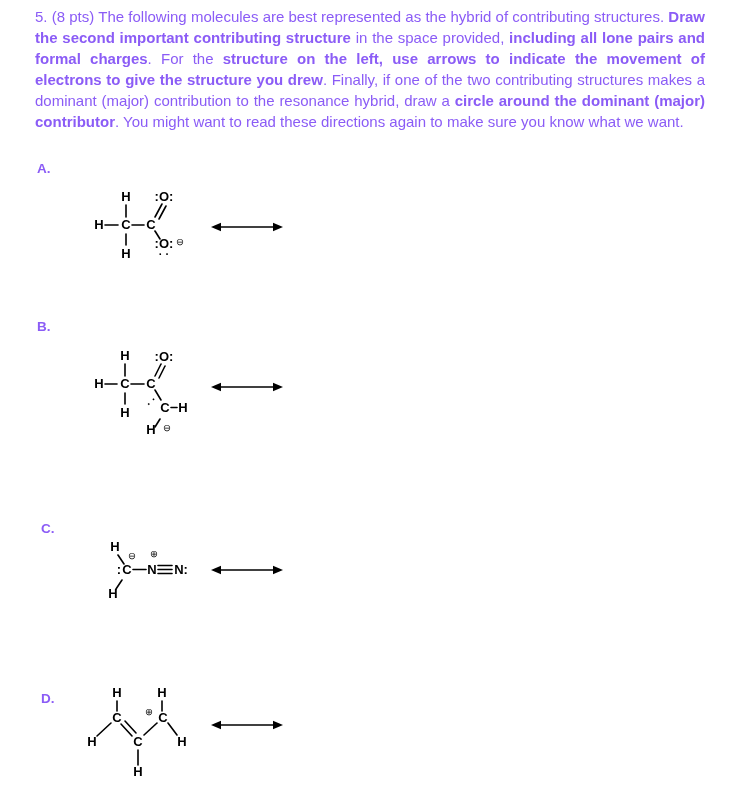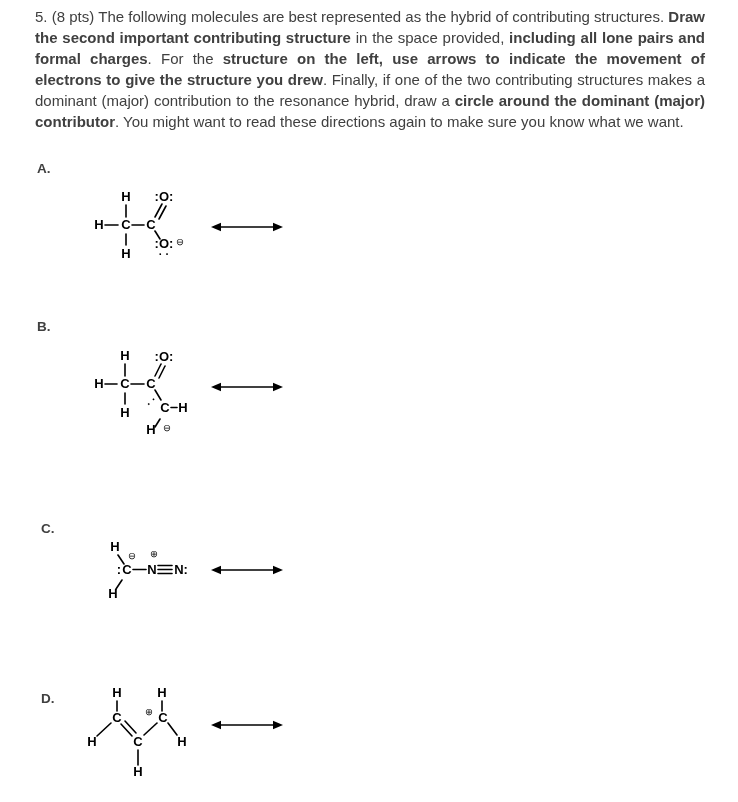--- a/index.html
+++ b/index.html
@@ -1,20 +1,20 @@
 <!DOCTYPE html>
 <html><head>
 <meta charset="utf-8">
 <style>
   html,body{margin:0;padding:0;background:#fff;}
   .page{
     position:relative;
     width:738px;height:802px;
     background:#ffffff;
-    color:#404040;
+    color:#8b5cf6;
     font-family:"Liberation Sans", sans-serif;
     overflow:hidden;
   }
   .question{
     position:absolute;
     left:35px;top:6px;width:670px;
     font-size:15px;line-height:21px;
     text-align:justify;
     margin:0;
   }

